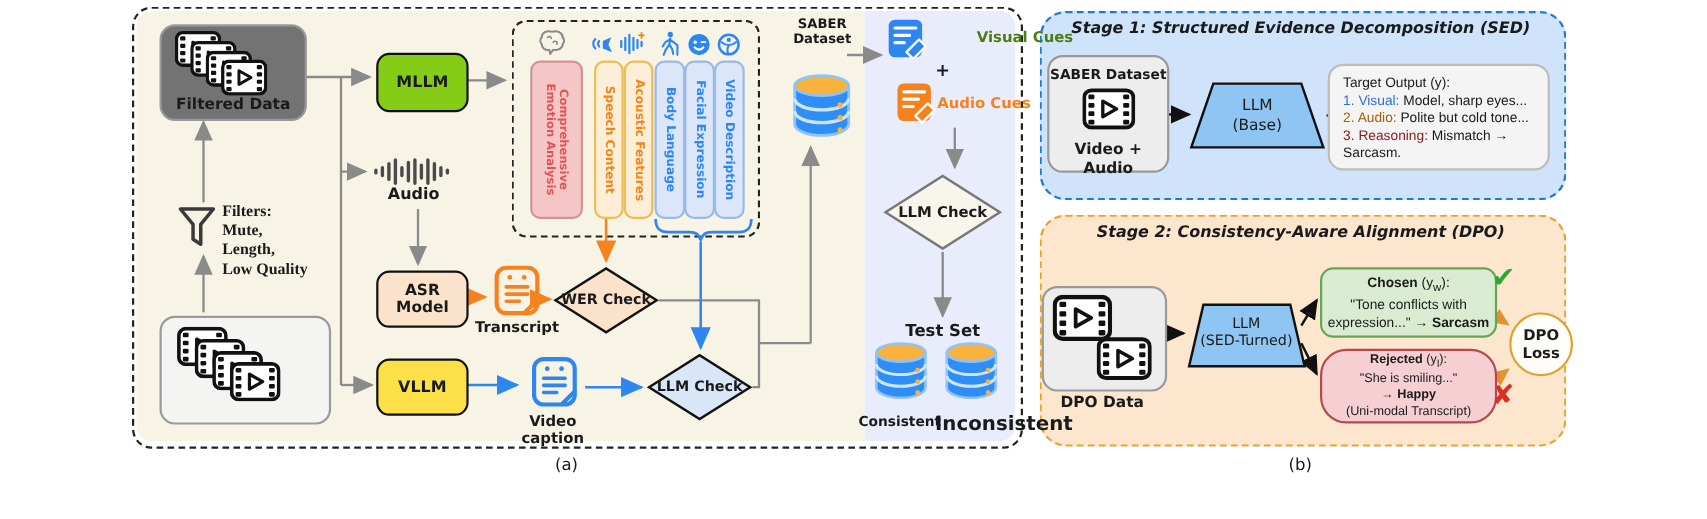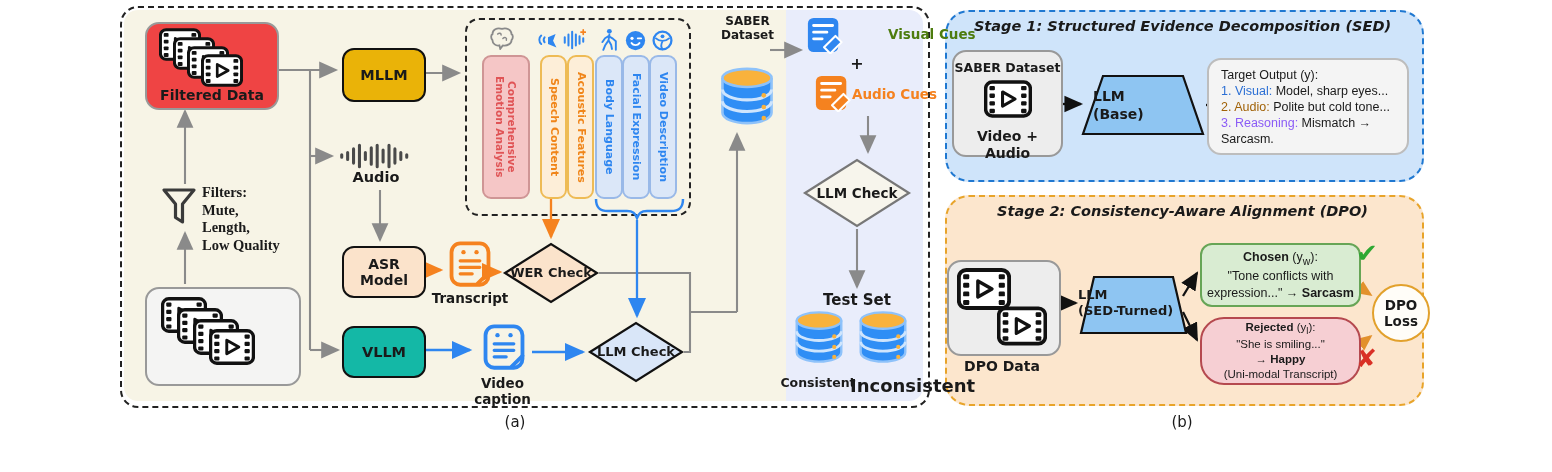--- a/index.html
+++ b/index.html
@@ -18,21 +18,21 @@
         border-radius:12px;font-weight:bold;font-size:14.5px;z-index:10;text-align:center;}
   .softbox{border:2px solid #999;border-radius:14px;z-index:10;}
   .lbl{font-weight:bold;font-size:15px;text-align:center;z-index:11;line-height:1.2;}
   .pre{white-space:pre-line;}
   .vbar{top:55px;height:140px;border-radius:9px;border:2px solid;writing-mode:vertical-rl;
         display:flex;align-items:center;justify-content:center;font-weight:bold;
         font-size:11px;line-height:1.15;z-index:11;text-align:center;}
   .dlabel{z-index:12;font-weight:bold;font-size:13.5px;text-align:center;}
   svg.ov{left:0;top:0;z-index:5;pointer-events:none;}
   svg.icon{z-index:12;overflow:visible;}
-  .trapTxt{z-index:12;font-weight:bold;line-height:1.25;}
+  .trapTxt{z-index:12;font-weight:normal;text-align:center;line-height:1.25;}
   .outbox{left:1207px;top:58px;width:202px;height:97px;background:#f4f4f4;border:2px solid #bdbdbd;
           border-radius:14px;z-index:10;display:flex;flex-direction:column;justify-content:center;
           padding:2px 6px 2px 12px;box-sizing:border-box;
           font-family:"Liberation Sans",sans-serif;font-size:12.5px;line-height:1.28;}
   .pairbox{width:157px;border-radius:12px;border:2px solid;z-index:10;text-align:center;
            font-family:"Liberation Sans",sans-serif;font-size:12.5px;line-height:1.3;
            display:flex;flex-direction:column;justify-content:center;}
   .circle{left:1372px;top:284px;width:54px;height:54px;border-radius:50%;background:#fffdf8;
           border:2.5px solid #e2a12c;z-index:10;display:flex;flex-direction:column;
           align-items:center;justify-content:center;font-size:13.5px;font-weight:600;line-height:1.2;}
@@ -181,31 +181,31 @@
     </g>
 
     <polygon points="505,273 551,244 597,273 551,302" fill="#fbe3cb" stroke="#111" stroke-width="2.2"></polygon>
     <polygon points="590,352 636,323 682,352 636,381" fill="#d9e6f8" stroke="#111" stroke-width="2.2"></polygon>
     <polygon points="805,193 857,160 909,193 857,226" fill="#f7f5ec" stroke="#777" stroke-width="2.2"></polygon>
 
     <polygon points="1103,76 1183,76 1203,134 1083,134" fill="#8ec5f2" stroke="#111" stroke-width="2.2"></polygon>
     <polygon points="1094,277 1173,277 1186,333 1081,333" fill="#8ec5f2" stroke="#111" stroke-width="2.2"></polygon>
   </svg>
 
-  <div class="abs softbox" style="left:145px;top:22px;width:130px;height:84px;background:#ef4444;">
+  <div class="abs softbox" style="left:145px;top:22px;width:130px;height:84px;background:#737373;">
     <svg class="abs icon" style="left:12px;top:4px;" width="88" height="62">
       <use href="#film" x="0" y="0" width="42" height="33" color="#111"></use>
       <use href="#film" x="14" y="9" width="42" height="33" color="#111"></use>
       <use href="#film" x="28" y="18" width="42" height="33" color="#111"></use>
       <use href="#film" x="42" y="26" width="42" height="33" color="#111"></use>
     </svg>
     <div class="abs lbl" style="left:0;top:63px;width:130px;font-size:14px;">Filtered Data</div>
   </div>
 
-  <div class="abs node" style="left:342px;top:48px;width:80px;height:50px;background:#eab308;">MLLM</div>
+  <div class="abs node" style="left:342px;top:48px;width:80px;height:50px;background:#84cc16;">MLLM</div>
 
   <svg class="abs icon" style="left:338px;top:143px;" width="76" height="26">
       <use href="#audiowave" width="76" height="26"></use>
     </svg>
   <div class="abs lbl" style="left:348px;top:169px;width:56px;font-size:14.5px;">Audio</div>
 
   <svg class="abs icon" style="left:161px;top:187px;" width="36" height="40">
       <use href="#funnel" width="36" height="40"></use>
     </svg>
   <div class="abs pre" style="left:202px;top:184px;width:110px;font-size:14.5px;font-weight:600;line-height:1.22;z-index:11;font-family:Liberation Serif, serif;">Filters:
@@ -221,21 +221,21 @@
       <use href="#film" x="48" y="32" width="46" height="36" color="#111"></use>
     </svg>
   </div>
 
   <div class="abs node" style="left:342px;top:246px;width:80px;height:48px;background:#fbe3cb;font-size:14px;">ASR Model</div>
   <svg class="abs icon" style="left:447px;top:238px;color:#f5821f;" width="46" height="50">
       <use href="#note" width="46" height="50"></use>
     </svg>
   <div class="abs dlabel" style="left:425px;top:290px;width:90px;font-weight:600;">Transcript</div>
 
-  <div class="abs node" style="left:342px;top:326px;width:80px;height:48px;background:#14b8a6;">VLLM</div>
+  <div class="abs node" style="left:342px;top:326px;width:80px;height:48px;background:#fde047;">VLLM</div>
   <svg class="abs icon" style="left:481px;top:321px;color:#2e86f0;" width="46" height="50">
       <use href="#note" width="46" height="50"></use>
     </svg>
   <div class="abs dlabel" style="left:455px;top:375px;width:95px;font-weight:600;">Video caption</div>
 
   <div class="abs dlabel" style="left:506px;top:265px;width:90px;font-size:13px;">WER Check</div>
   <div class="abs dlabel" style="left:591px;top:344px;width:90px;font-size:13px;">LLM Check</div>
   <div class="abs dlabel" style="left:807px;top:185px;width:100px;font-size:13.5px;">LLM Check</div>
 
   <div class="abs" style="left:465px;top:18px;width:222px;height:194px;border:2.2px dashed #222;border-radius:14px;z-index:4;"></div>
@@ -305,21 +305,21 @@
 
   <div class="abs trapTxt" style="left:1093px;top:88px;width:100px;font-size:14px;">
     <span>LLM</span><br>
     <span>(Base)</span>
   </div>
 
   <div class="abs outbox">
     <div>Target Output (y):</div>
     <div><span style="color:#2b6fd4;">1. Visual:</span><span> Model, sharp eyes...</span></div>
     <div><span style="color:#a16207;">2. Audio:</span><span> Polite but cold tone...</span></div>
-    <div><span style="color:#8b5cf6;">3. Reasoning:</span><span> Mismatch →</span></div>
+    <div><span style="color:#7f1d1d;">3. Reasoning:</span><span> Mismatch →</span></div>
     <div>Sarcasm.</div>
   </div>
 
   <div class="abs lbl" style="left:945px;top:203px;width:475px;font-size:14.5px;font-style:italic;">Stage 2: Consistency-Aware Alignment (DPO)</div>
 
   <div class="abs softbox" style="left:947px;top:260px;width:110px;height:92px;background:#ededed;">
     <svg class="abs icon" style="left:8px;top:6px;" width="94" height="82">
       <use href="#film" x="0" y="0" width="54" height="42" color="#111"></use>
       <use href="#film" x="40" y="38" width="50" height="40" color="#111"></use>
     </svg>

